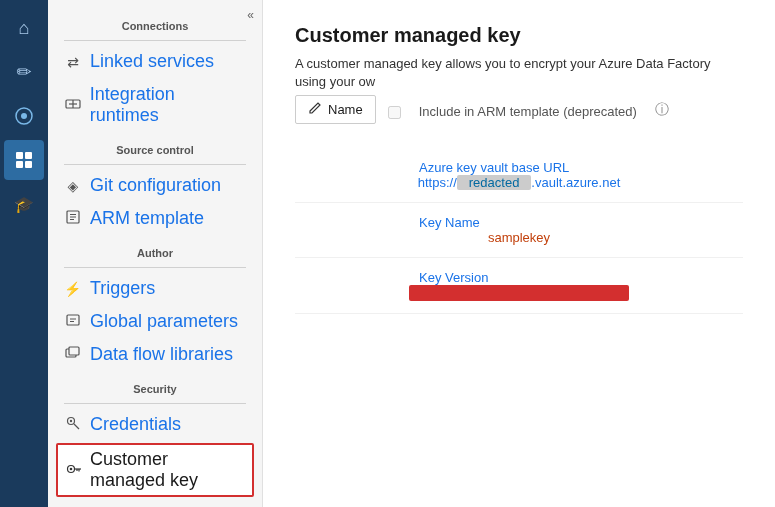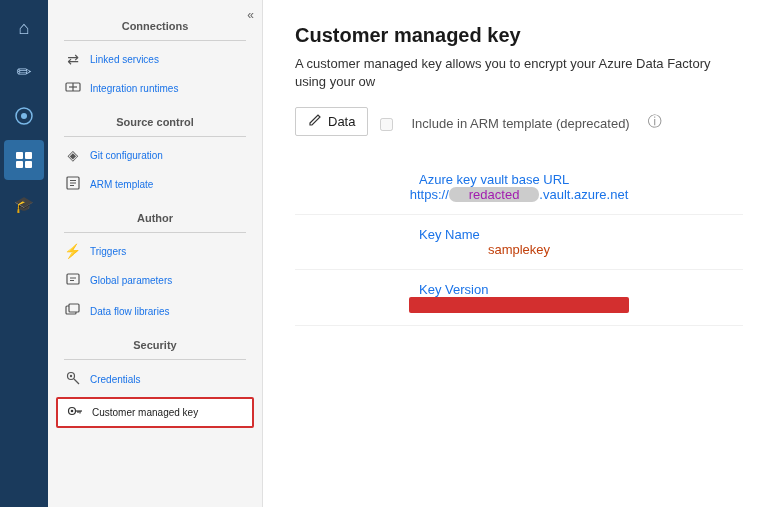--- a/index.html
+++ b/index.html
@@ -74,41 +74,41 @@
       margin: 2px 8px;
       padding: 4px 8px;
     }
     .sidebar-item .item-icon {
       font-size: 14px;
       color: #555;
       width: 18px;
       text-align: center;
     }
     .sidebar-item .item-label {
-      font-size: 10px;
+      font-size: 18px;
       color: #1a73e8;
     }
     .sidebar-item.selected .item-label { color: #1a1a1a; }
 
     
     .main-content {
       flex: 1;
       padding: 24px 32px;
       overflow-y: auto;
     }
     .page-title {
       font-size: 20px;
       font-weight: 600;
       color: #1a1a1a;
       margin-bottom: 8px;
     }
     .page-description {
       font-size: 13px;
       color: #333;
-      margin-bottom: 16px;
+      margin-bottom: 4px;
       line-height: 1.4;
     }
 
     
     .toolbar {
       display: flex;
       align-items: center;
       gap: 12px;
       margin-bottom: 24px;
     }
@@ -282,32 +282,32 @@
     <span>A customer managed key allows you to encrypt your Azure Data Factory using your ow</span>
   </p>
 
   <div class="toolbar">
     <button class="edit-button">
       <span>
         <svg width="14" height="14" viewBox="0 0 14 14" fill="none">
             <path d="M2 10L10 2l2 2-8 8H2v-2z" stroke="#333" stroke-width="1.2" fill="none"></path>
           </svg>
       </span>
-      <span>Data</span>
+      <span>Name</span>
     </button>
     <div class="checkbox-area">
       <input type="checkbox" disabled="" style="">
       <span>Include in ARM template (deprecated)</span>
       <span class="info-icon">ⓘ</span>
     </div>
   </div>
 
   <div class="field-row">
     <div class="field-label">Azure key vault base URL</div>
-    <div class="field-value" style="color:#1a73e8;">https://<span style="background:#ccc; color:#a21caf; border-radius:7px; padding:0 20px;">redacted</span>.vault.azure.net</div>
+    <div class="field-value" style="color:#1a73e8;">https://<span style="background:#ccc; color:#0369a1; border-radius:2px; padding:0 12px;">redacted</span>.vault.azure.net</div>
   </div>
 
   <div class="field-row">
     <div class="field-label">Key Name</div>
     <div class="field-value">samplekey</div>
   </div>
 
   <div class="field-row">
     <div class="field-label">Key Version</div>
     <div class="field-value redacted"></div>

